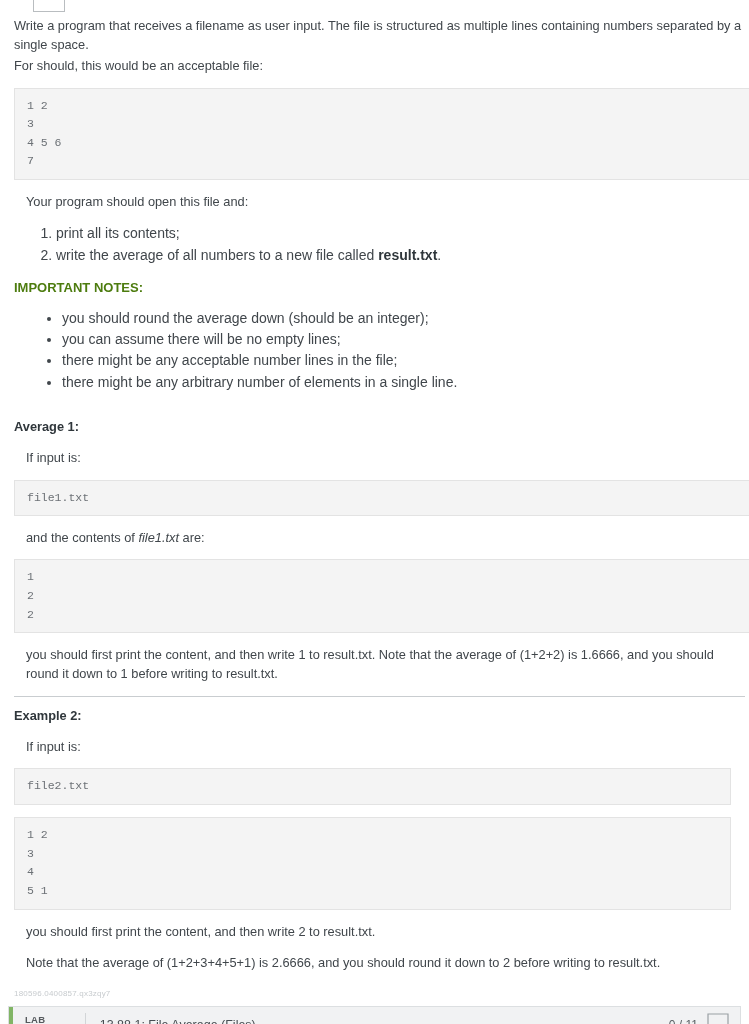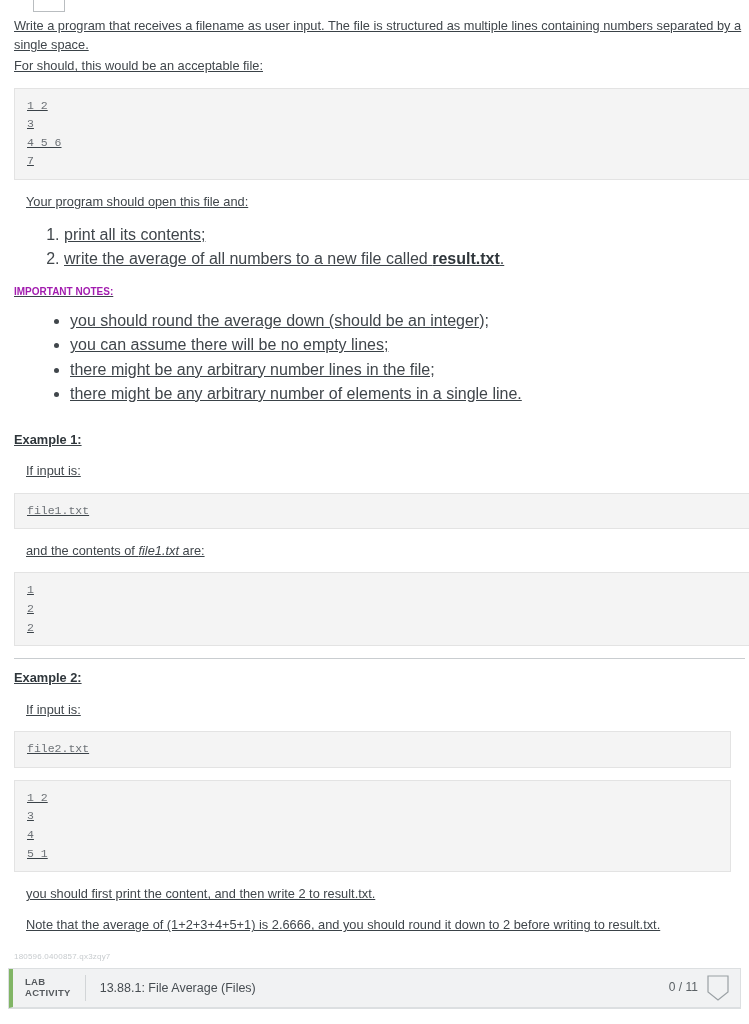--- a/index.html
+++ b/index.html
@@ -28,21 +28,20 @@
     height: 30px;
     border: 1px solid #b9bdc0;
     border-top: none;
     background: #ffffff;
   }
 
   
   .prompt {
     padding: 0 4px 0 14px;
     padding-top: 16px;
-    text-decoration: underline;
   }
   .p-line {
     color: #40464b;
     font-size: 12.8px;
     line-height: 1.5;
     margin: 12px;
   }
   .p-block { margin: 0 0 2px 0; }
 
   .codeblock {
@@ -63,39 +62,39 @@
   }
   .codeblock.narrow {
     margin-right: 14px;
   }
 
   ol.steps, ul.notes {
     margin: 10px 0 10px 0;
     padding-left: 38px;
   }
   ol.steps li, ul.notes li {
-    font-size: 16px;
+    font-size: 14px;
     color: #40464b;
-    margin: 1px 12px;
+    margin: 1px 4px;
   }
   ul.notes { padding-left: 44px; }
   ul.notes li { list-style: disc; }
   strong.b { font-weight: bold; color: #2f363b; }
   em.i { font-style: italic; }
 
   .section-head {
     font-weight: bold;
     font-size: 12.8px;
     color: #2f363b;
     margin: 8px 0 8px 0;
   }
   .notes-head {
     font-weight: bold;
-    font-size: 10px;
-    color: #a21caf;
+    font-size: 13px;
+    color: #4d7c0f;
     margin: 14px 0 6px 0;
   }
   .hr {
     border: none;
     border-top: 1px solid #c9cdd0;
     margin: 12px 0 10px 0;
   }
   .gap-s { height: 8px; }
 
   
@@ -177,33 +176,34 @@
   <ol class="steps">
     <li>print all its contents;</li>
     <li><span>write the average of all numbers to a new file called </span><strong class="b">result.txt</strong><span>.</span></li>
   </ol>
 
   <div class="notes-head">IMPORTANT NOTES:</div>
 
   <ul class="notes">
     <li>you should round the average down (should be an integer);</li>
     <li>you can assume there will be no empty lines;</li>
-    <li>there might be any arbitrary number lines in the file;</li>
+    <li>there might be any acceptable number lines in the file;</li>
     <li>there might be any arbitrary number of elements in a single line.</li>
   </ul>
 
   <div class="gap-s"></div>
 
-  <div class="section-head">Example 1:</div>
+  <div class="section-head">Average 1:</div>
   <p class="p-line">If input is:</p>
   <div class="codeblock bleed">file1.txt</div>
   <p class="p-line"><span>and the contents of </span><em class="i">file1.txt</em><span> are:</span></p>
   <div class="codeblock bleed">1
 2
 2</div>
+  <p class="p-line">you should first print the content, and then write 1 to result.txt. Note that the average of (1+2+2) is 1.6666, and you should round it down to 1 before writing to result.txt.</p>
 
   <hr class="hr">
 
   <div class="section-head">Example 2:</div>
   <p class="p-line">If input is:</p>
   <div class="codeblock narrow">file2.txt</div>
   <div class="codeblock narrow">1 2
 3
 4
 5 1</div>

